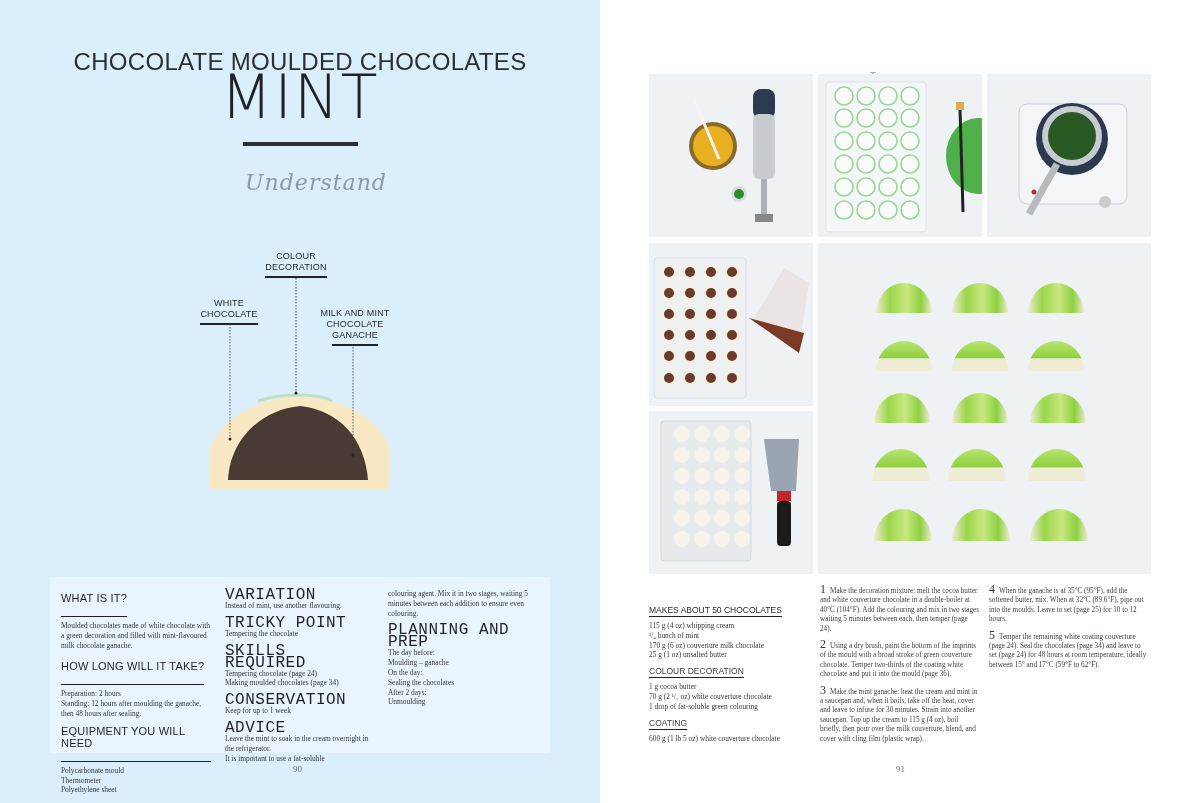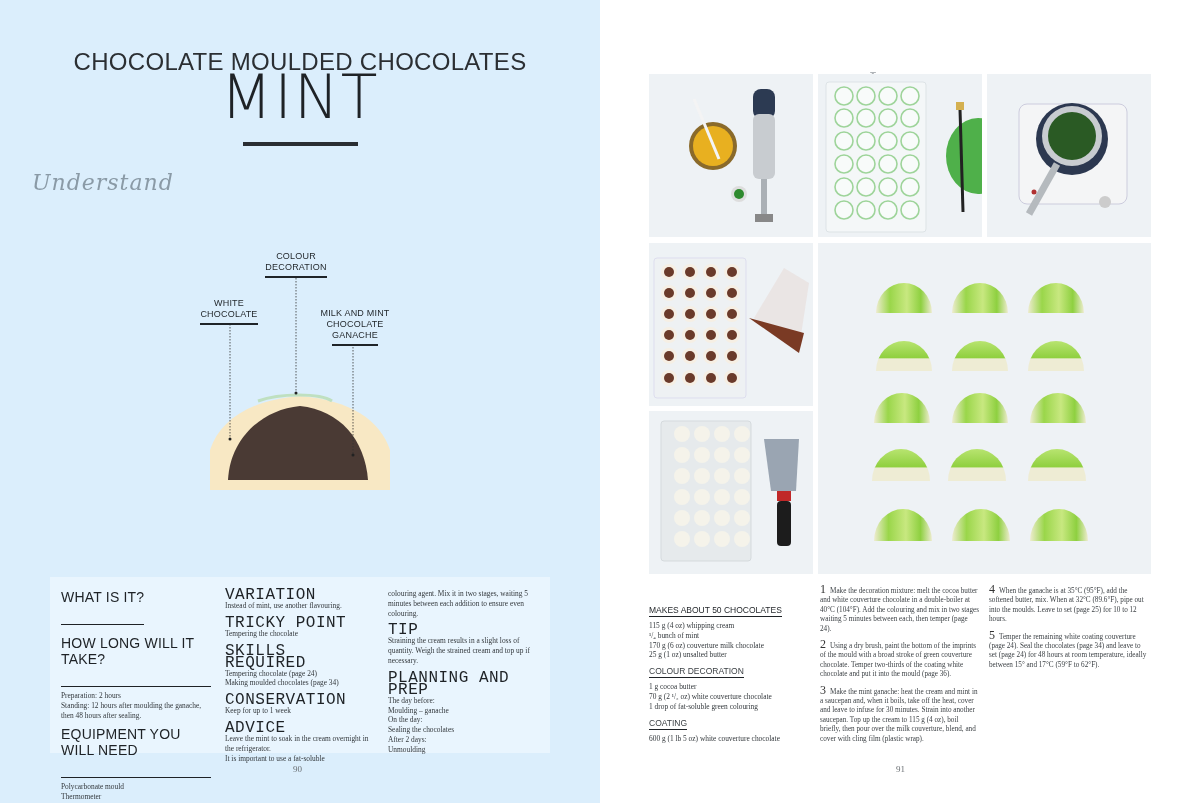--- a/index.html
+++ b/index.html
@@ -7,31 +7,31 @@
   body { position: relative; font-family: "Liberation Serif", serif; color: #2a2a2a; }
 
   .page-left { position: absolute; left: 0; top: 0; width: 600px; height: 803px; background: #dbeefc; }
   .page-right { position: absolute; left: 600px; top: 0; width: 600px; height: 803px; background: #ffffff; }
 
   .kicker { position: absolute; left: 0; width: 600px; top: 48px; text-align: center;
     font-family: "Liberation Sans", sans-serif; font-size: 24px; letter-spacing: 0.3px; color: #2b2f33; }
   .title { position: absolute; left: 0; width: 600px; top: 62px; text-align: center;
     font-family: "DejaVu Sans", sans-serif; font-weight: 200; font-size: 60px; letter-spacing: 2px; color: #1e2226; }
   .title-rule { position: absolute; left: 243px; top: 142px; width: 115px; height: 4px; background: #2a2e33; }
-  .script-left { position: absolute; left: 0; width: 600px; top: 170px; text-align: left;
+  .script-left { position: absolute; left: 0; width: 600px; top: 170px; text-align: center;
     font-family: "DejaVu Serif", serif; font-style: italic; font-size: 22px; color: #8a9aa6; letter-spacing: 1px; padding-left: 32px; }
 
   .diagram { position: absolute; left: 180px; top: 240px; width: 240px; height: 260px; }
   .dlabel { position: absolute; font-family: "Liberation Sans", sans-serif; font-size: 9px; text-align: center;
     color: #1f2428; line-height: 11px; letter-spacing: 0.2px; }
   .dlabel .u { display: block; height: 2px; background: #1f2428; margin-top: 3px; }
 
   .info-box { position: absolute; left: 50px; top: 577px; width: 500px; height: 176px; background: #e9f5fe; }
   .col { position: absolute; top: 0; }
-  .sec-h-sans { font-family: "Liberation Sans", sans-serif; font-size: 14px; color: #1e2226; letter-spacing: 0.2px; display: inline-block; padding-bottom: 19px; border-bottom: 1.5px solid #1e2226; margin-bottom: 4px; }
+  .sec-h-sans { font-family: "Liberation Sans", sans-serif; font-size: 11px; color: #1e2226; letter-spacing: 0.2px; display: inline-block; padding-bottom: 12px; border-bottom: 1.5px solid #1e2226; margin-bottom: 4px; }
   .body-txt { font-size: 7.4px; line-height: 9.8px; color: #33383c; }
   .sec-h-serif { font-family: Liberation Mono, monospace; font-size: 16px; letter-spacing: 0.5px; color: #1e2226; line-height: 12px; }
   .block { margin-bottom: 6px; }
 
   .script-right { position: absolute; left: 0; width: 600px; top: 32px; text-align: center;
     font-family: "DejaVu Serif", serif; font-style: italic; font-size: 20px; color: #b0b4b8; letter-spacing: 1px; margin-top: 36px; }
 
   .photo { position: absolute; background: #eef2f5; overflow: hidden; }
   .pagenum { position: absolute; top: 764px; font-family: "Liberation Serif", serif; font-size: 9px; color: #6a6f73; }
 
@@ -77,20 +77,21 @@
       <span>CHOCOLATE</span><br>
       <span>GANACHE</span>
       <span class="u" style="margin-left:12px; margin-right:12px;"></span>
     </div>
   </div>
 
   <div class="info-box">
     <div class="col" style="left:11px; top:11px; width:150px;">
       <div class="block">
         <div class="sec-h-sans">WHAT IS IT?</div>
+        <div class="body-txt">Moulded chocolates made of white chocolate with a green decoration and filled with mint-flavoured milk chocolate ganache.</div>
       </div>
       <div class="block">
         <div class="sec-h-sans">HOW LONG WILL IT TAKE?</div>
         <div class="body-txt">Preparation: 2 hours</div>
         <div class="body-txt">Standing: 12 hours after moulding the ganache, then 48 hours after sealing.</div>
       </div>
       <div class="block">
         <div class="sec-h-sans">EQUIPMENT YOU WILL NEED</div>
         <div class="body-txt">Polycarbonate mould</div>
         <div class="body-txt">Thermometer</div>
@@ -119,24 +120,20 @@
       <div class="block">
         <div class="sec-h-serif">ADVICE</div>
         <div class="body-txt">Leave the mint to soak in the cream overnight in the refrigerator.</div>
         <div class="body-txt">It is important to use a fat-soluble</div>
       </div>
     </div>
 
     <div class="col" style="left:338px; top:12px; width:150px;">
       <div class="block">
         <div class="body-txt">colouring agent. Mix it in two stages, waiting 5 minutes between each addition to ensure even colouring.</div>
-      </div>
-      <div class="block">
-        <div class="sec-h-serif">TIP</div>
-        <div class="body-txt">Straining the cream results in a slight loss of quantity. Weigh the strained cream and top up if necessary.</div>
       </div>
       <div class="block">
         <div class="sec-h-serif">PLANNING AND PREP</div>
         <div class="body-txt">The day before:</div>
         <div class="body-txt">Moulding – ganache</div>
         <div class="body-txt">On the day:</div>
         <div class="body-txt">Sealing the chocolates</div>
         <div class="body-txt">After 2 days:</div>
         <div class="body-txt">Unmoulding</div>
       </div>

